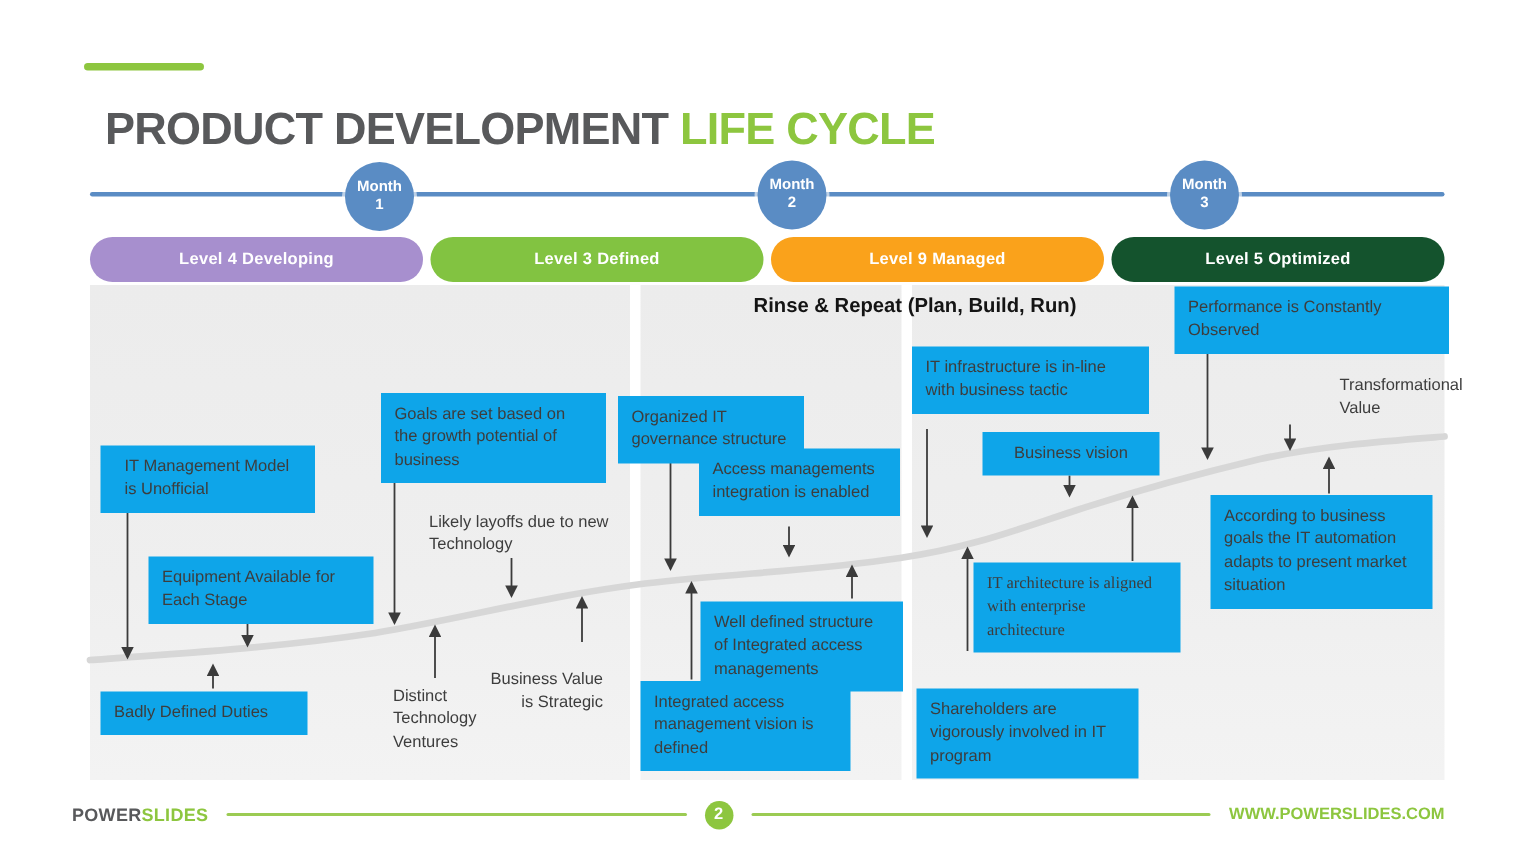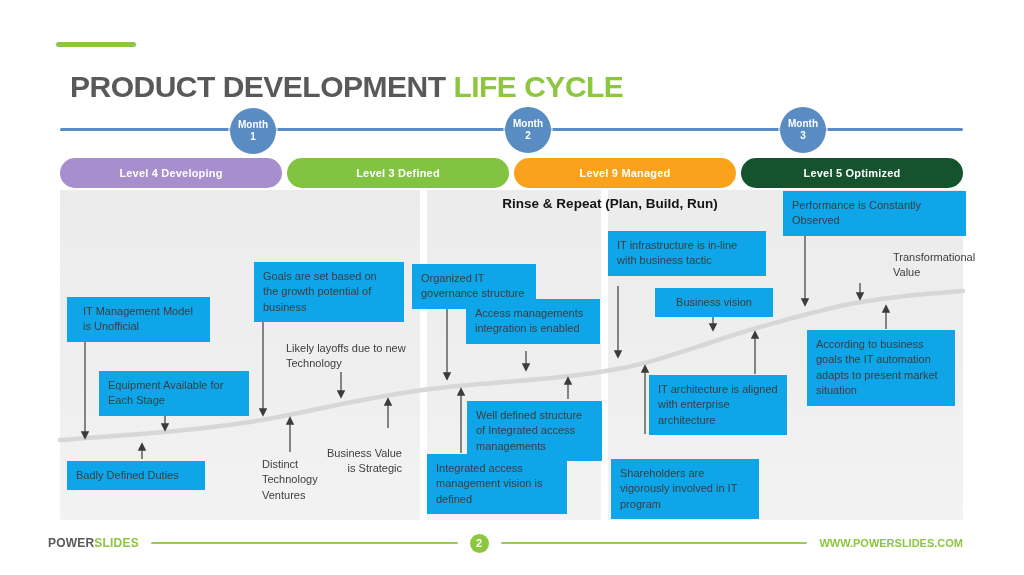--- a/index.html
+++ b/index.html
@@ -126,21 +126,21 @@
 <div class="note boxed" style="left:254px;top:262px;width:132px;">Goals are set based on the growth potential of business</div>
 <div class="note plain" style="left:286px;top:341px;width:128px;">Likely layoffs due to new Technology</div>
 <div class="note plain" style="left:262px;top:457px;width:75px;">Distinct Technology Ventures</div>
 <div class="note plain right" style="left:322px;top:431px;width:80px;">Business Value is Strategic</div>
 <div class="note boxed" style="left:412px;top:236px;width:106px;margin-top:28px;">Organized IT governance structure</div>
 <div class="note boxed" style="left:466px;top:299px;width:116px;">Access managements integration is enabled</div>
 <div class="note boxed" style="left:467px;top:401px;width:117px;">Well defined structure of Integrated access managements</div>
 <div class="note boxed" style="left:427px;top:454px;width:122px;">Integrated access management vision is defined</div>
 <div class="note boxed" style="left:608px;top:231px;width:140px;">IT infrastructure is in-line with business tactic</div>
 <div class="note boxed center" style="left:655px;top:288px;width:100px;">Business vision</div>
-<div class="note boxed" style="left:649px;top:375px;width:120px;">IT architecture is aligned with enterprise architecture</div>
+<div class="note boxed" style="left:649px;top:375px;width:120px;font-family:Liberation Serif, serif;">IT architecture is aligned with enterprise architecture</div>
 <div class="note boxed" style="left:611px;top:459px;width:130px;">Shareholders are vigorously involved in IT program</div>
 <div class="note boxed" style="left:783px;top:191px;width:165px;">Performance is Constantly Observed</div>
 <div class="note plain" style="left:845px;top:250px;width:88px;margin-left:48px;">Transformational Value</div>
 <div class="note boxed" style="left:807px;top:330px;width:130px;">According to business goals the IT automation adapts to present market situation</div>
 
 <div class="footer">
   <span class="brand">
     <span class="b-dark">POWER</span><span class="b-green">SLIDES</span>
   </span>
   <span class="rule"></span>

